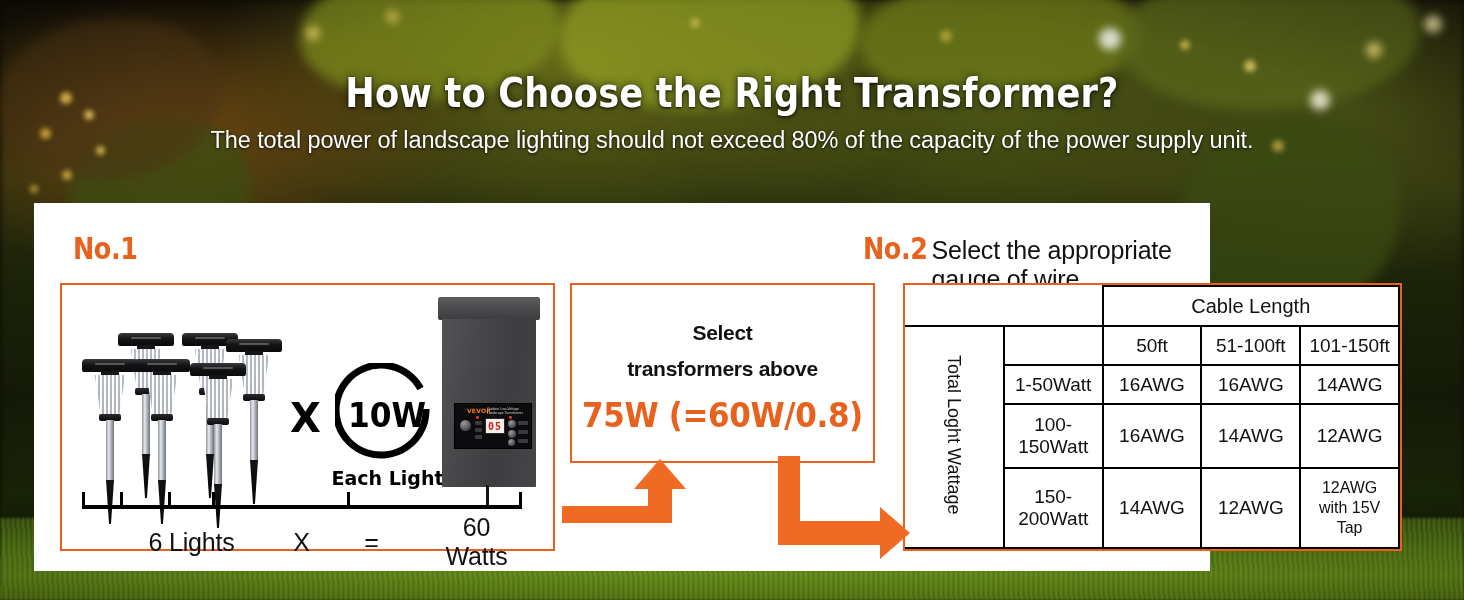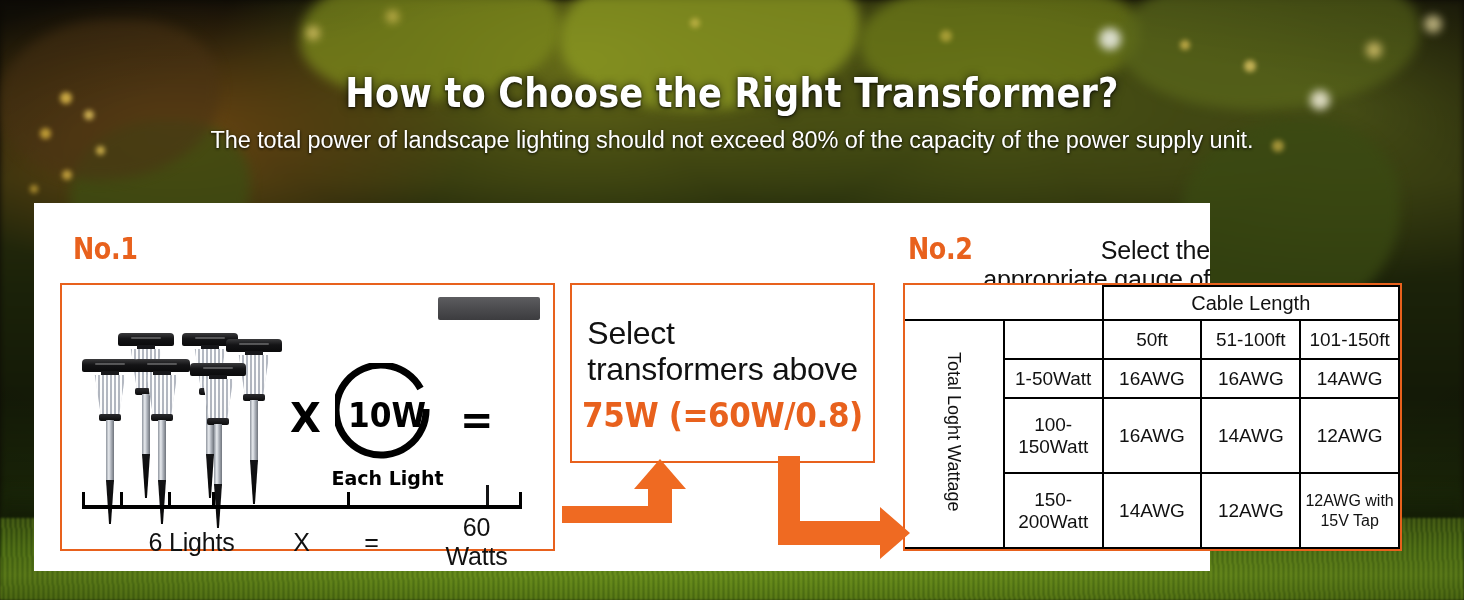--- a/index.html
+++ b/index.html
@@ -95,22 +95,22 @@
     letter-spacing: -.5px;
   }
   .step-txt {
     color: #111111;
     font-size: 25px;
     font-weight: 400;
     letter-spacing: -.2px;
   }
   #step1-head { left: 39px; top: 27px; }
   #step1-head .step-txt { margin-left: -8px; }
-  #step2-head { left: 874px; top: 27px; }
-  #step2-head .step-txt { margin-left: -10px; text-align: right; }
+  #step2-head { left: 829px; top: 27px; }
+  #step2-head .step-txt { margin-left: -10px; }
 
   
   #load-box {
     position: absolute;
     left: 26px; top: 80px;
     width: 495px; height: 268px;
     border: 2px solid #e8611d;
     background: #fff;
   }
 
@@ -249,21 +249,21 @@
   
   #callout {
     position: absolute; left: 536px; top: 80px;
     width: 305px; height: 180px;
     border: 2px solid #e8611d;
     background: #fff;
     display: flex; flex-direction: column;
     align-items: center; justify-content: center;
     padding-top: 4px;
   }
-  #callout-line1 { font-size: 32px; color: #111; line-height: 36px; letter-spacing: -.3px; }
+  #callout-line1 { font-size: 21px; color: #111; line-height: 36px; text-align: center; letter-spacing: -.3px; font-weight: bold; }
   #callout-value {
     margin-top: 9px;
     font-family: "DejaVu Sans", sans-serif;
     font-weight: bold; font-size: 33px; color: #e8611d;
     transform: scaleX(.94);
     letter-spacing: -.4px;
   }
 
   
   #arrows { position: absolute; left: 0; top: 0; width: 1396px; height: 368px; z-index: 7; pointer-events: none; }
@@ -276,21 +276,21 @@
     background: #fff;
   }
   table { border-collapse: collapse; width: 100%; height: 100%; table-layout: fixed; }
   td, th {
     border: 2px solid #000;
     font-weight: 400;
     font-size: 19px;
     color: #111;
     text-align: center;
     vertical-align: middle;
-    padding: 0;
+    padding: 6px;
   }
   .corner-cell { border-left: none; border-top: none; }
   #cable-head { font-size: 20px; }
   .rot-cell {
     width: 34px;
     border-left: none;
     position: relative;
   }
   .rot-inner {
     writing-mode: vertical-rl;
@@ -418,20 +418,39 @@
         </svg>
       </div>
       <div id="watt-val">10W</div>
       <div id="watt-label">Each Light</div>
     </div>
 
     <div id="op-eq">=</div>
 
     <div id="transformer">
       <div id="tf-lid"></div>
+      <div id="tf-body">
+        <div id="tf-panel">
+          <div id="tf-logo">VEVOR</div>
+          <div id="tf-logo-sub">Outdoor Low-Voltage<br>Landscape Transformer</div>
+          <div class="tf-knob" style="left:5px;top:16px;width:11px;height:11px;"></div>
+          <div class="tf-mini" style="left:20px;top:17px;width:7px;"></div>
+          <div class="tf-mini" style="left:20px;top:24px;width:7px;"></div>
+          <div class="tf-mini" style="left:20px;top:31px;width:7px;"></div>
+          <div class="tf-led" style="left:21px;top:12px;"></div>
+          <div id="tf-display">05</div>
+          <div class="tf-led" style="left:54px;top:12px;"></div>
+          <div class="tf-knob" style="left:53px;top:16px;width:8px;height:8px;"></div>
+          <div class="tf-knob" style="left:53px;top:26px;width:8px;height:8px;"></div>
+          <div class="tf-knob" style="left:53px;top:35px;width:7px;height:7px;"></div>
+          <div class="tf-mini" style="left:63px;top:17px;width:10px;"></div>
+          <div class="tf-mini" style="left:63px;top:26px;width:10px;"></div>
+          <div class="tf-mini" style="left:63px;top:35px;width:10px;"></div>
+        </div>
+      </div>
       <div id="tf-cord"></div>
     </div>
 
     <div id="bracket">
       <div class="hline"></div>
       <div class="tick" style="left:0px;top:0px;height:15px;"></div>
       <div class="tick" style="left:38px;top:0px;height:15px;"></div>
       <div class="tick" style="left:86px;top:0px;height:15px;"></div>
       <div class="tick" style="left:130px;top:0px;height:15px;"></div>
       <div class="tick" style="left:265px;top:0px;height:15px;"></div>

